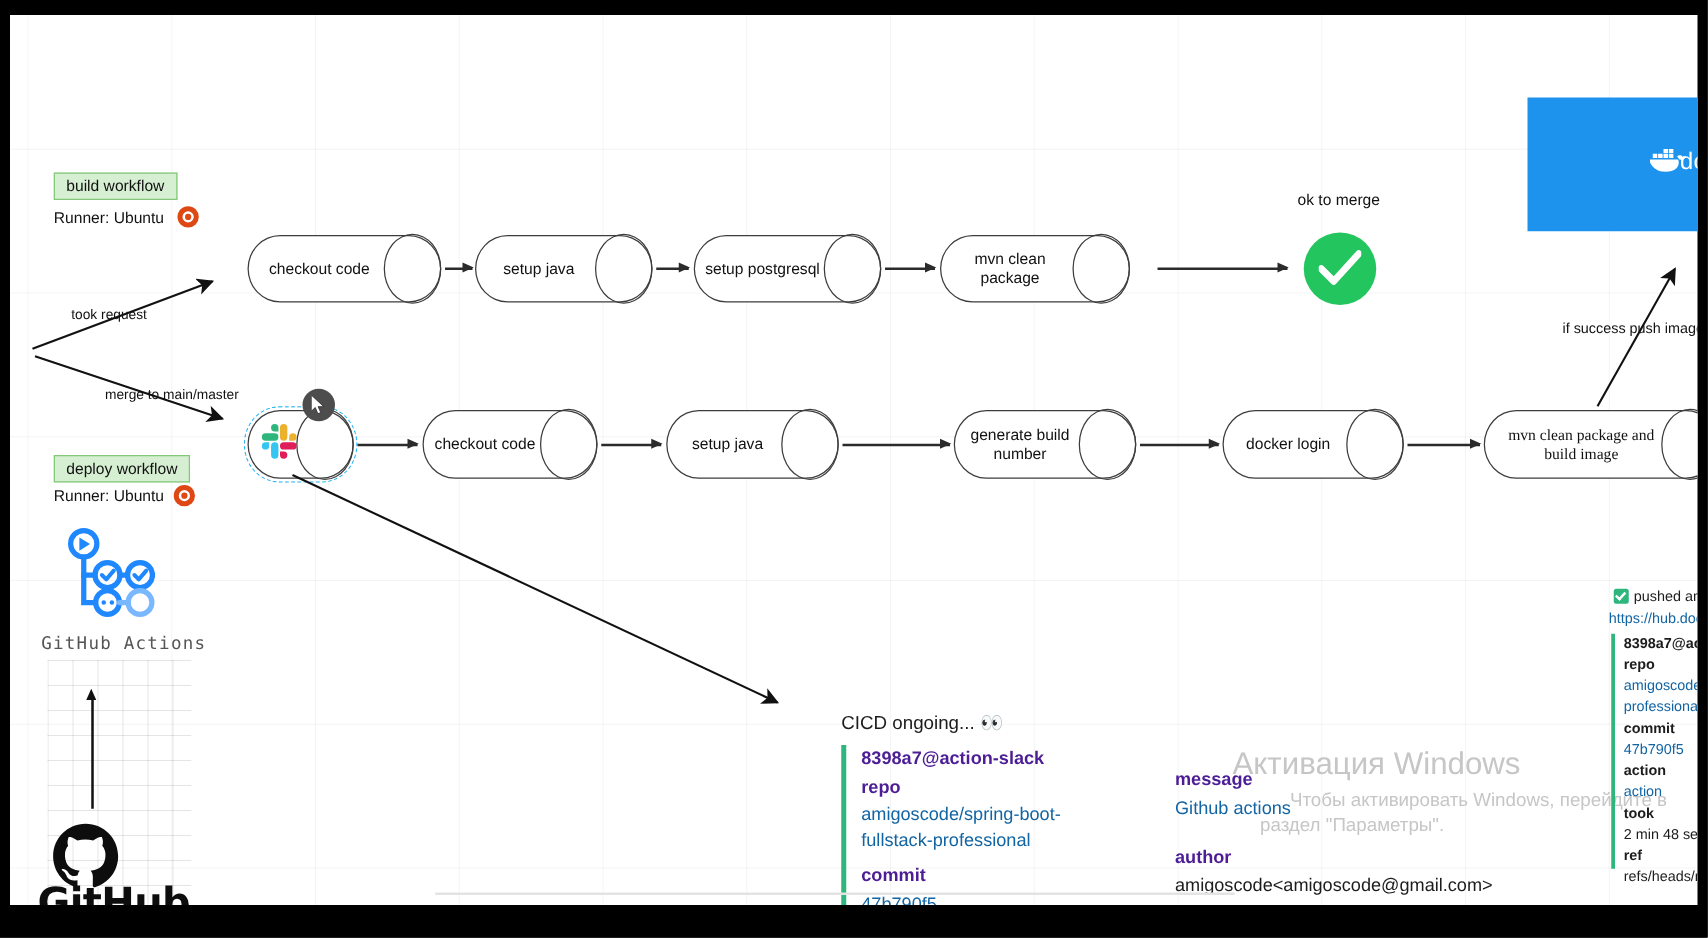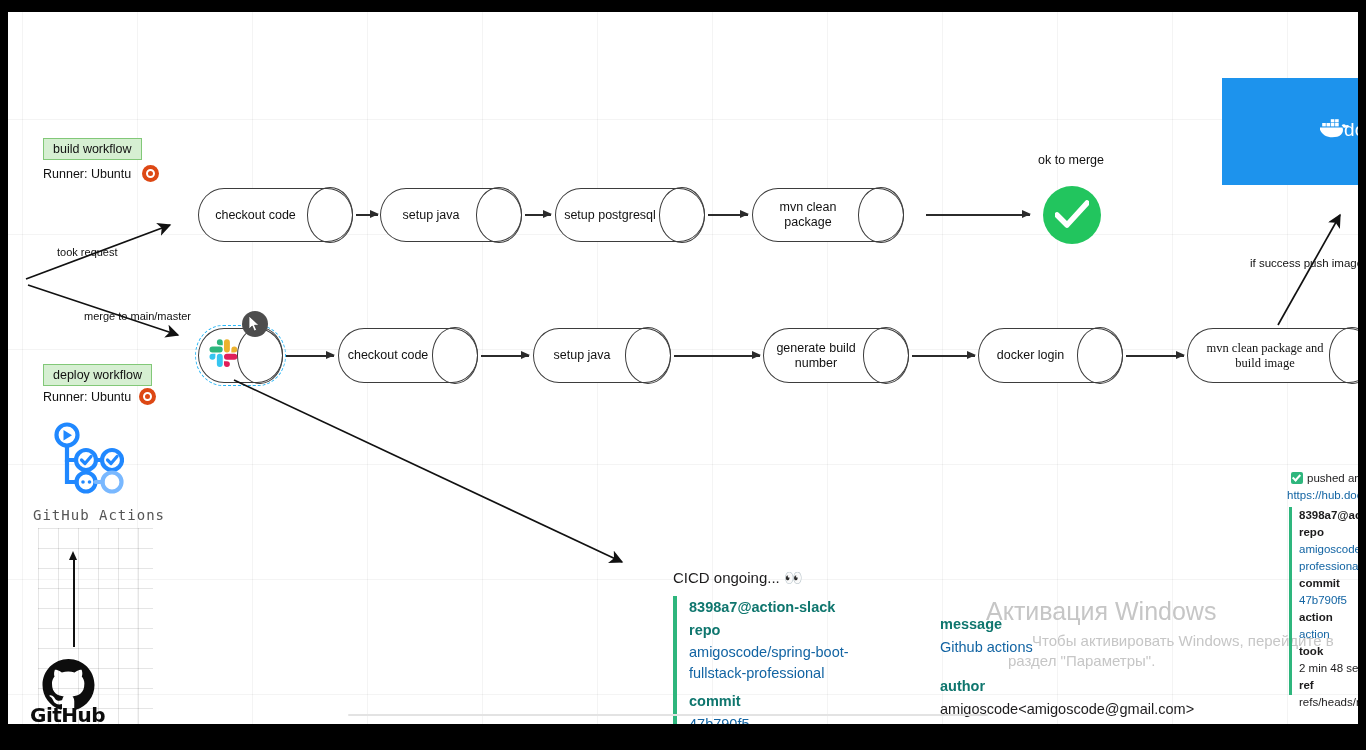--- a/index.html
+++ b/index.html
@@ -57,36 +57,36 @@
 
   
   .finegrid{position:absolute;
        background-image:
           linear-gradient(to right, rgba(0,0,0,0.10) 1px, transparent 1px),
           linear-gradient(to bottom, rgba(0,0,0,0.10) 1px, transparent 1px);
        background-size:20px 20px;}
   .ghtitle{position:absolute;font-family:"DejaVu Sans Mono","Liberation Mono",monospace;
        font-size:14px;color:#555;letter-spacing:1px;white-space:nowrap;}
   .ghword{position:absolute;font-family:"DejaVu Sans","Liberation Sans",sans-serif;
-       font-weight:bold;font-size:20px;color:#0d0d0d;letter-spacing:-0.5px;}
+       font-weight:bold;font-size:32px;color:#0d0d0d;letter-spacing:-0.5px;}
 
   
   .varr{position:absolute;width:1.6px;background:#111;}
   .varr::after{content:"";position:absolute;left:-4.2px;top:-8px;
        border-bottom:9px solid #111;border-left:4.8px solid transparent;border-right:4.8px solid transparent;}
 
   
   .cursorblob{position:absolute;width:26px;height:26px;border-radius:50%;background:#4d4d4d;}
   .cursorblob svg{position:absolute;left:7px;top:5px;}
 
   
   .slackmsg{position:absolute;}
   .slackhead{font-size:15px;color:#1d1c1d;white-space:nowrap;}
   .slackatt{position:relative;border-left:4px solid #2eb67d;padding-left:12px;}
-  .fbold{font-size:14.5px;font-weight:bold;color:#0f766e;line-height:23px;}
+  .fbold{font-size:14.5px;font-weight:bold;color:#4c1d95;line-height:23px;}
   .flink{font-size:14.5px;color:#1264a3;line-height:23px;}
   .fplain{font-size:14.5px;color:#1d1c1d;line-height:23px;}
 
   
   .rightpanel{position:absolute;overflow:hidden;}
   .rbold{font-size:11.5px;font-weight:bold;color:#1d1c1d;line-height:17px;white-space:nowrap;}
   .rlink{font-size:11.5px;color:#1264a3;line-height:17px;white-space:nowrap;}
   .rplain{font-size:11.5px;color:#1d1c1d;line-height:17px;white-space:nowrap;}
   .rbar{position:absolute;width:3px;background:#2eb67d;}
   .checkbox-green{display:inline-block;width:12px;height:12px;background:#2eb67d;

